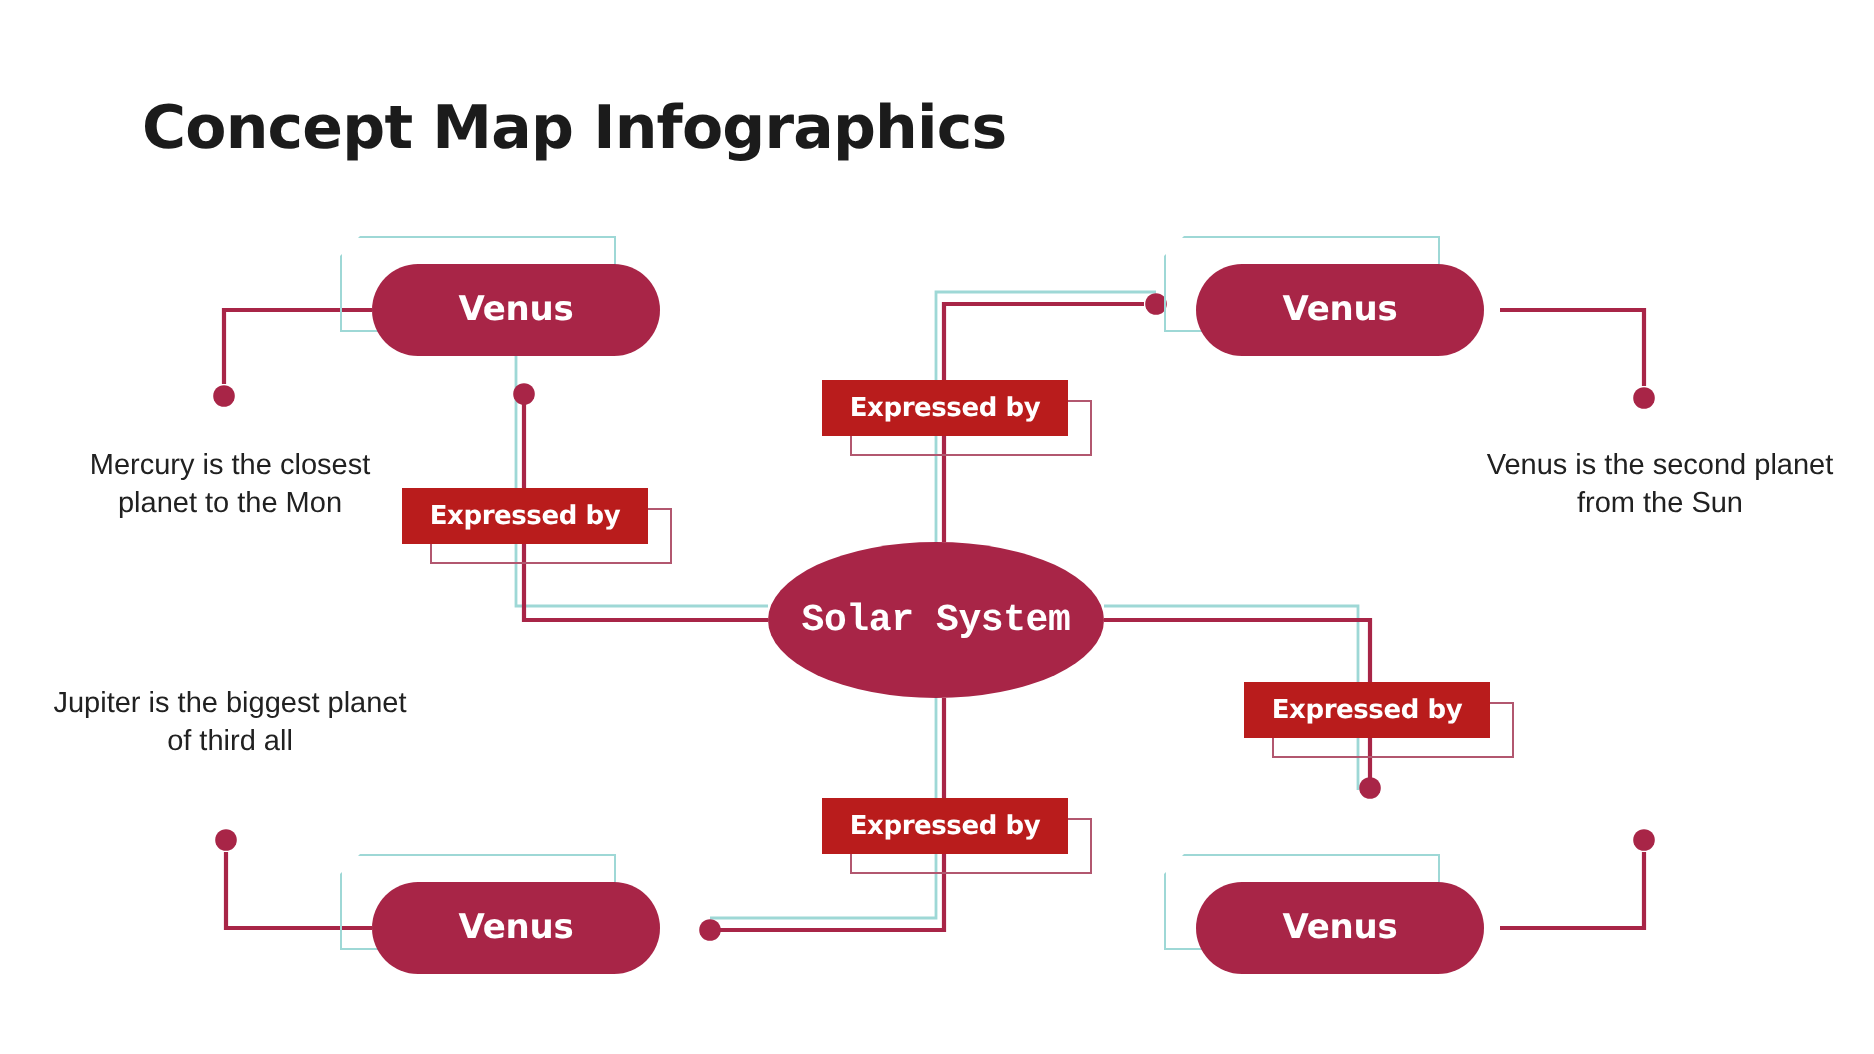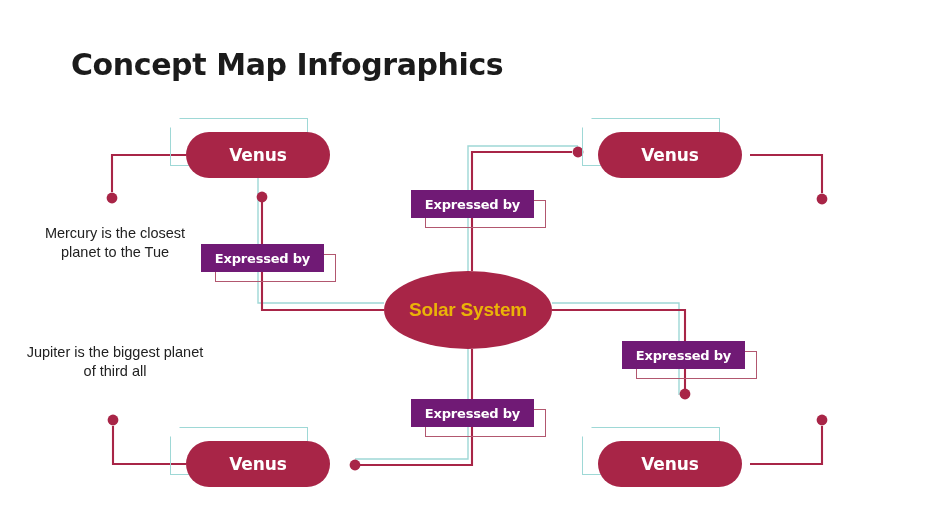--- a/index.html
+++ b/index.html
@@ -46,24 +46,24 @@
     top: 271px;
     width: 168px;
     height: 78px;
     border-radius: 84px / 39px;
     background: #A82547;
     display: flex;
     align-items: center;
     justify-content: center;
   }
   #center-node .ctext {
-    font-family: Liberation Sans, sans-serif;
+    font-family: Liberation Mono, monospace;
     font-size: 19px;
     font-weight: 700;
-    color: #eab308;
+    color: #ffffff;
     letter-spacing: -0.2px;
     white-space: nowrap;
   }
 
   
   .node {
     position: absolute;
     width: 160px;
     height: 46px;
   }
@@ -114,21 +114,21 @@
     border: 1.2px solid #B2576F;
     background: transparent;
     box-sizing: border-box;
   }
   .chip .chip-box {
     position: absolute;
     left: 0;
     top: 0;
     width: 123px;
     height: 28px;
-    background: #701a75;
+    background: #b91c1c;
     display: flex;
     align-items: center;
     justify-content: center;
   }
   .chip .chip-text {
     font-family: "DejaVu Sans", sans-serif;
     font-size: 13px;
     font-weight: 700;
     color: #ffffff;
     letter-spacing: -0.2px;
@@ -250,19 +250,20 @@
     </div>
   </div>
 
   <div class="chip" style="left:622px; top:341px;">
     <div class="chip-ghost"></div>
     <div class="chip-box">
       <span class="chip-text">Expressed by</span>
     </div>
   </div>
 
-  <div class="caption" style="left:25px; top:224px;">Mercury is the closest planet to the Tue</div>
-
+  <div class="caption" style="left:25px; top:224px;">Mercury is the closest planet to the Mon</div>
+
+  <div class="caption" style="left:740px; top:224px;">Venus is the second planet from the Sun</div>
 
   <div class="caption" style="left:25px; top:343px;">Jupiter is the biggest planet of third all</div>
 
 
 </div>
 
 </body></html>

